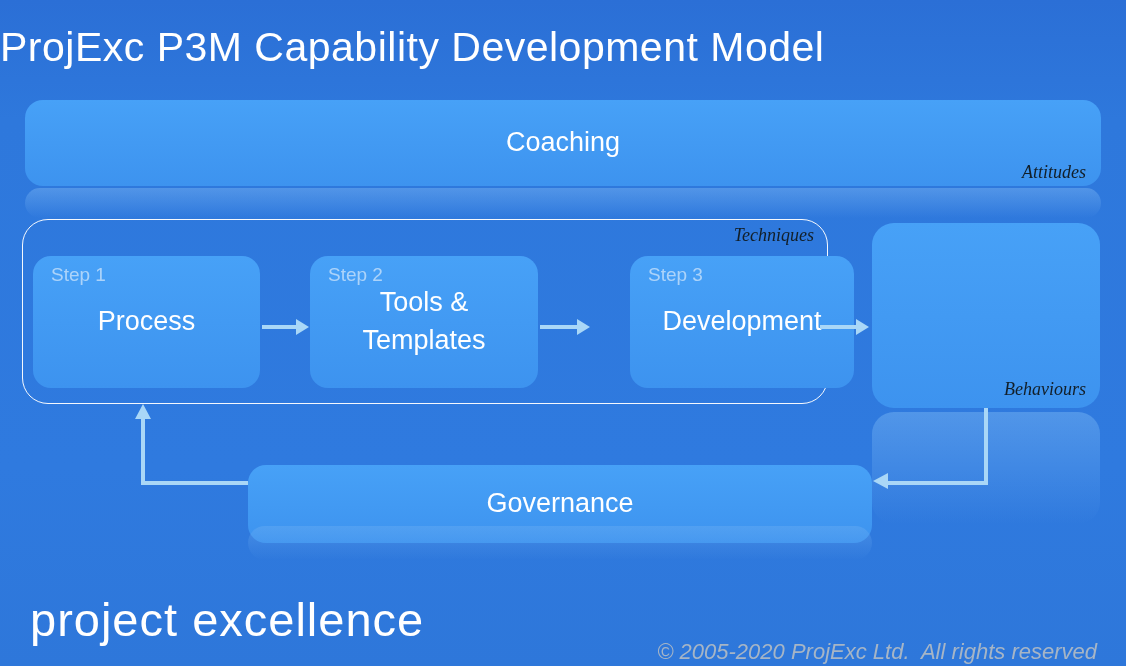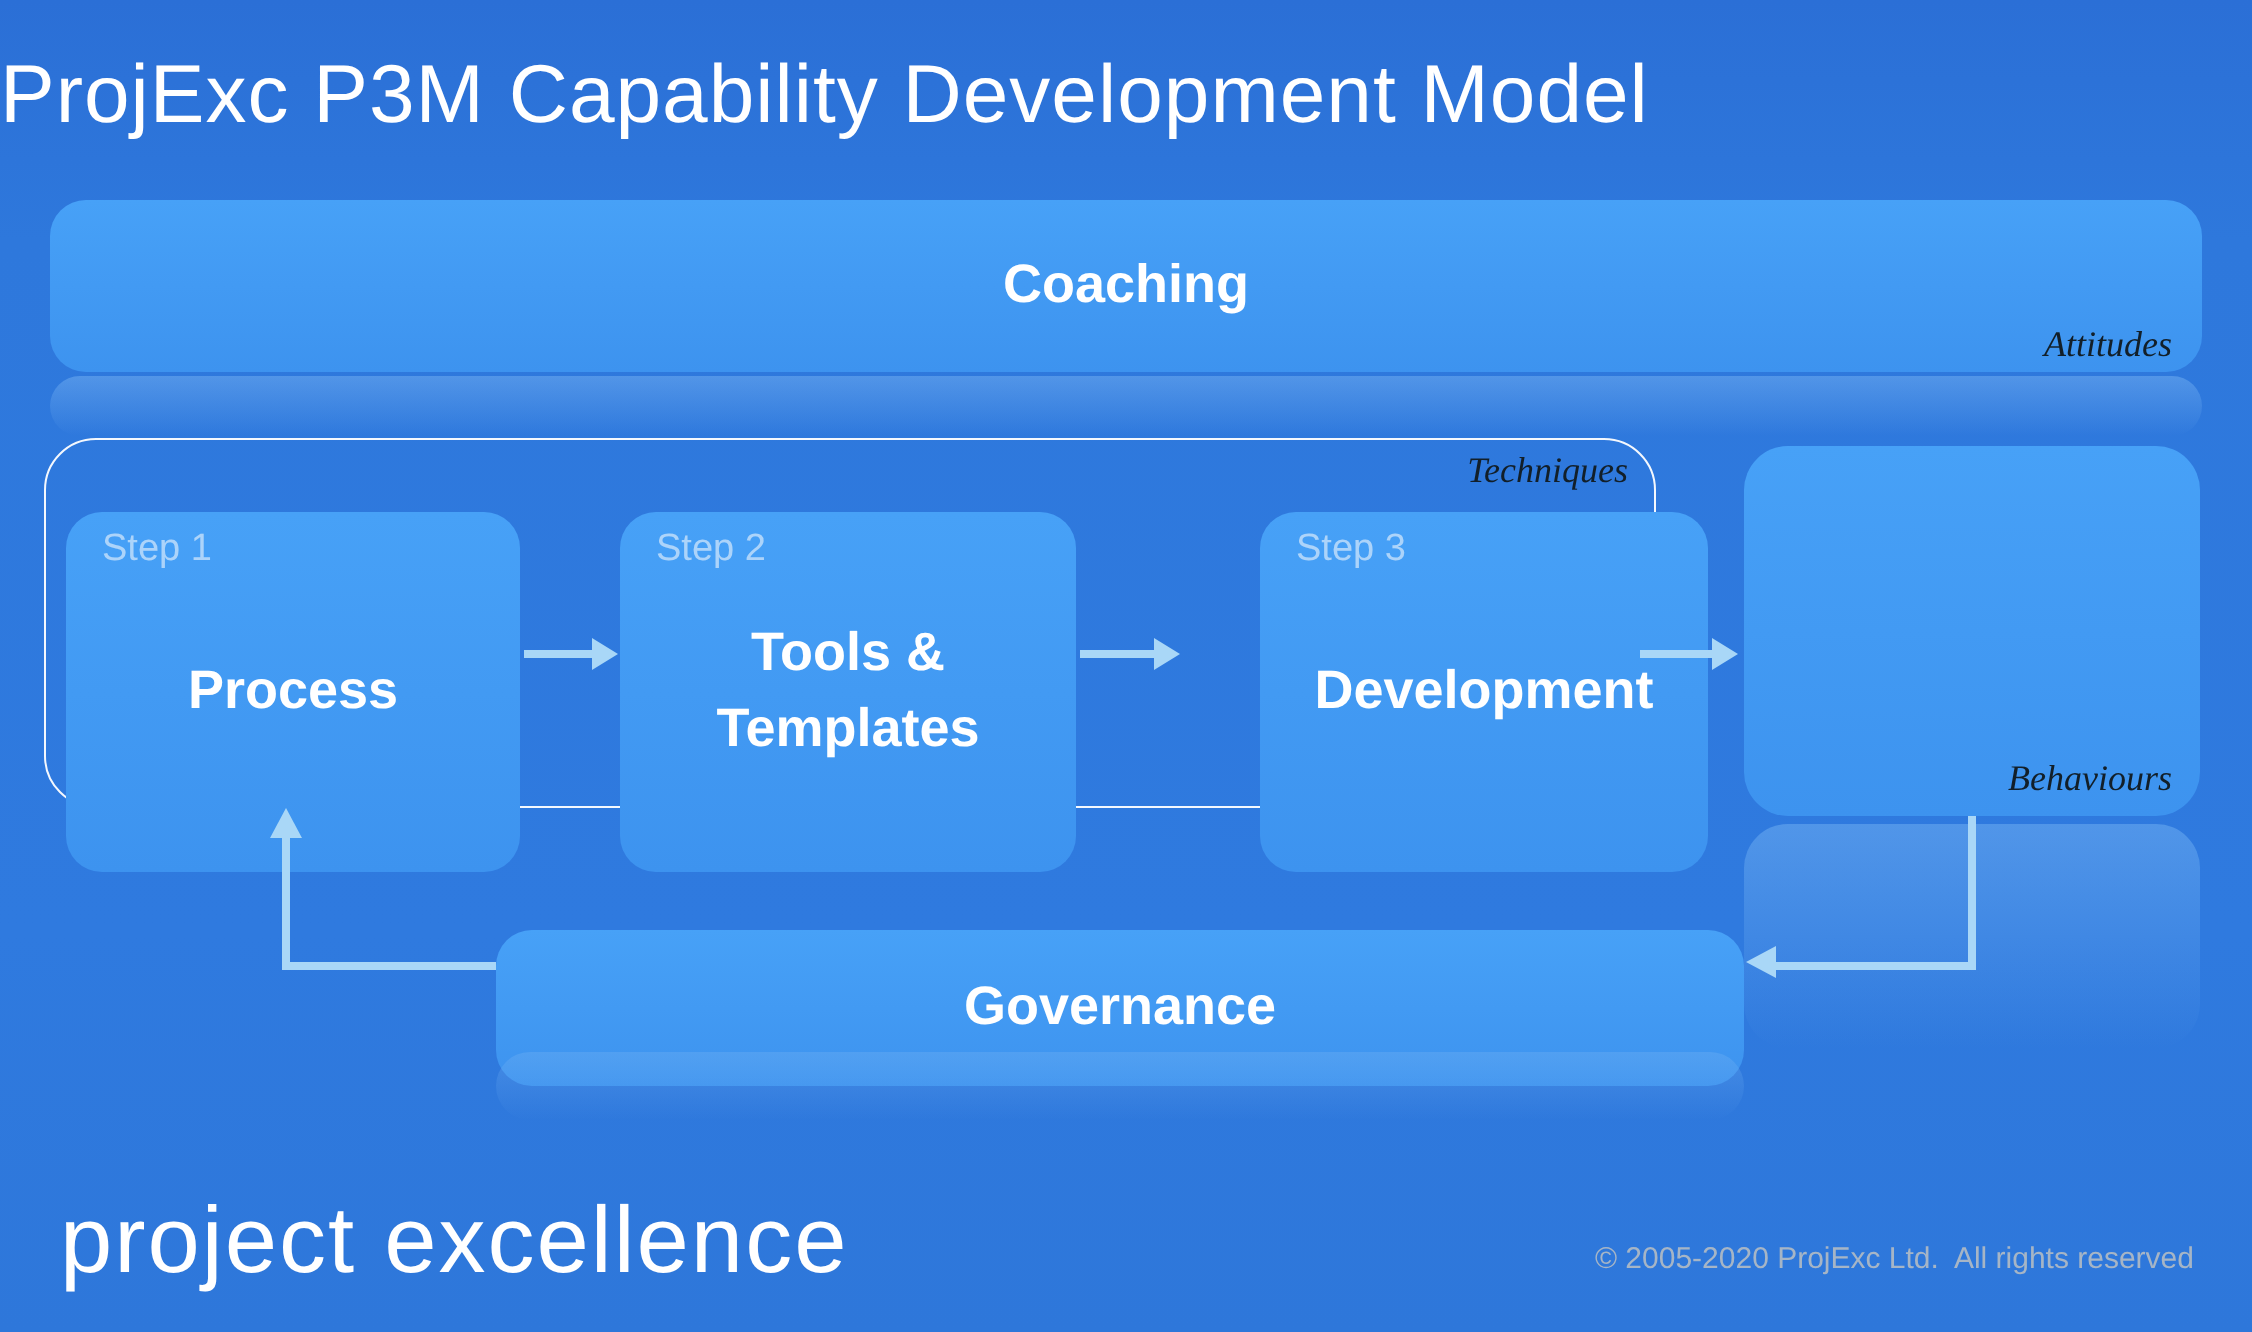--- a/index.html
+++ b/index.html
@@ -13,36 +13,36 @@
     color:#ffffff; font-size:41px; font-weight:300;
     letter-spacing:0.5px;
   }
   .box {
     position:absolute;
     background:linear-gradient(180deg,#47a1f7 0%,#3d93ef 100%);
     border-radius:18px;
     display:flex; align-items:center; justify-content:center;
   }
   .box-label {
-    color:#ffffff; font-weight:bold; font-size:27px; text-align:center; line-height:1.4;
+    color:#ffffff; font-weight:normal; font-size:27px; text-align:center; line-height:1.4;
   }
   .annot {
     position:absolute; font-style:italic; font-size:18px; color:#121f29;font-family:Liberation Serif, serif;
   }
   .coaching { left:25px; top:100px; width:1076px; height:86px; }
   .annot-attitudes { right:15px; bottom:3px; }
 
   .group {
     position:absolute; left:22px; top:219px; width:806px; height:185px;
     border:1.5px solid rgba(255,255,255,0.95); border-radius:26px;
     box-sizing:border-box;
   }
   .annot-techniques { right:13px; top:5px; }
 
-  .step-box { top:256px; height:180px; }
+  .step-box { top:256px; height:132px; }
   .step-box .box-label { padding:0 24px; }
   .step-tag {
     position:absolute; left:18px; top:8px; font-size:19px;
     color:rgba(236,244,251,0.62); font-weight:normal;
   }
   .box-process    { left:33px;  width:227px; }
   .box-tools      { left:310px; width:228px;align-items:center; }
   .box-competence { left:594px; width:224px;margin-left:36px; }
 
   .discipline { left:872px; top:223px; width:228px; height:185px; border-radius:22px; }
@@ -83,22 +83,22 @@
 
   .disc-gov-v { left:984px; top:408px; width:4px; height:77px; }
   .disc-gov-h { left:888px; top:481px; width:100px; height:4px; }
   .disc-gov-head { left:873px; top:473px; }
 
   .brand {
     position:absolute; left:30px; top:592px; font-size:47px; font-weight:100;
     color:#ffffff; letter-spacing:1px;
   }
   .copyright {
-    position:absolute; right:29px; top:621px; font-size:15px;
-    color:#a6b5c6; white-space:pre;
+    position:absolute; right:29px; top:639px; font-size:22px;
+    color:#a6b5c6; white-space:pre;font-style:italic;
   }
 </style>
 </head>
 <body>
 
 <div class="stage">
 
   <div class="title">ProjExc P3M Capability Development Model</div>
 
   <div class="box coaching">

